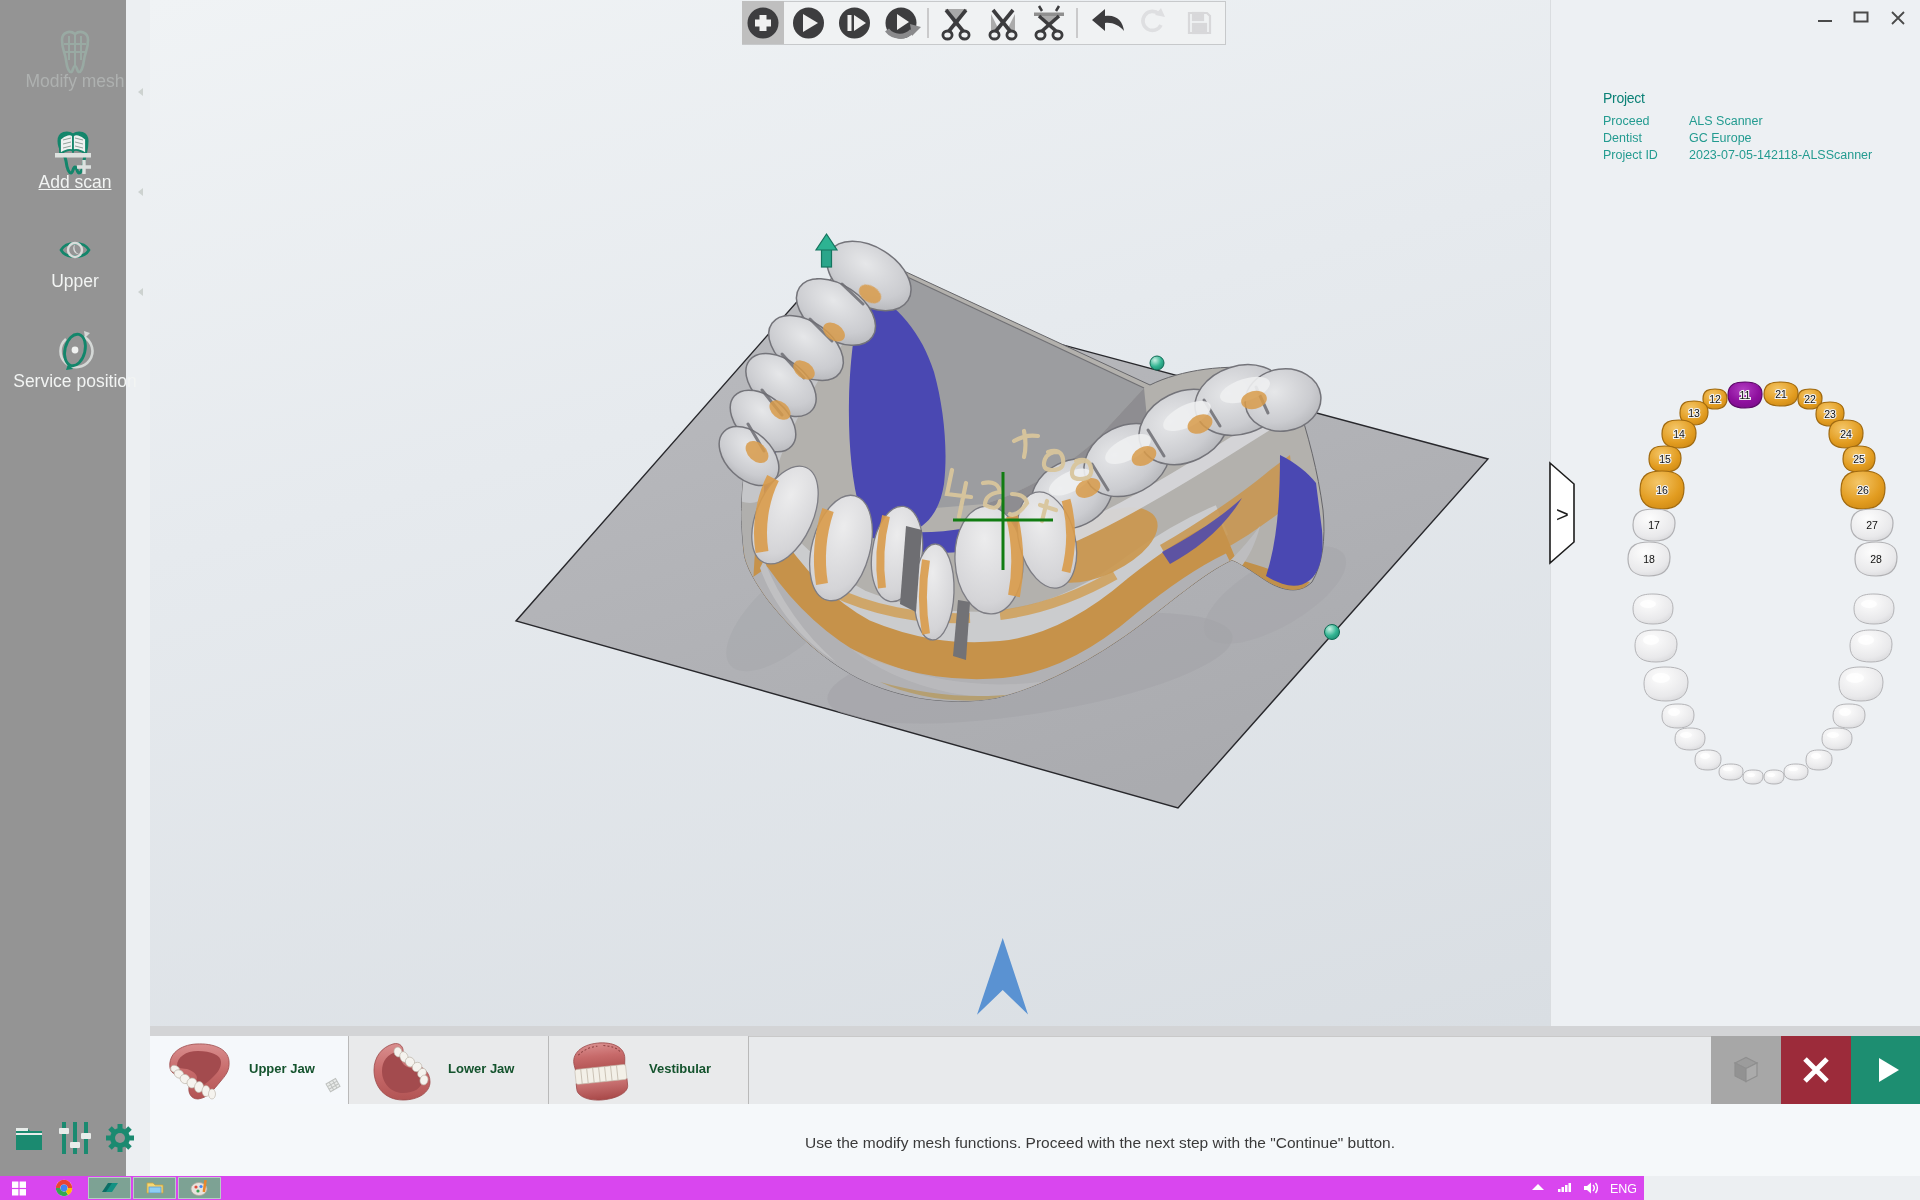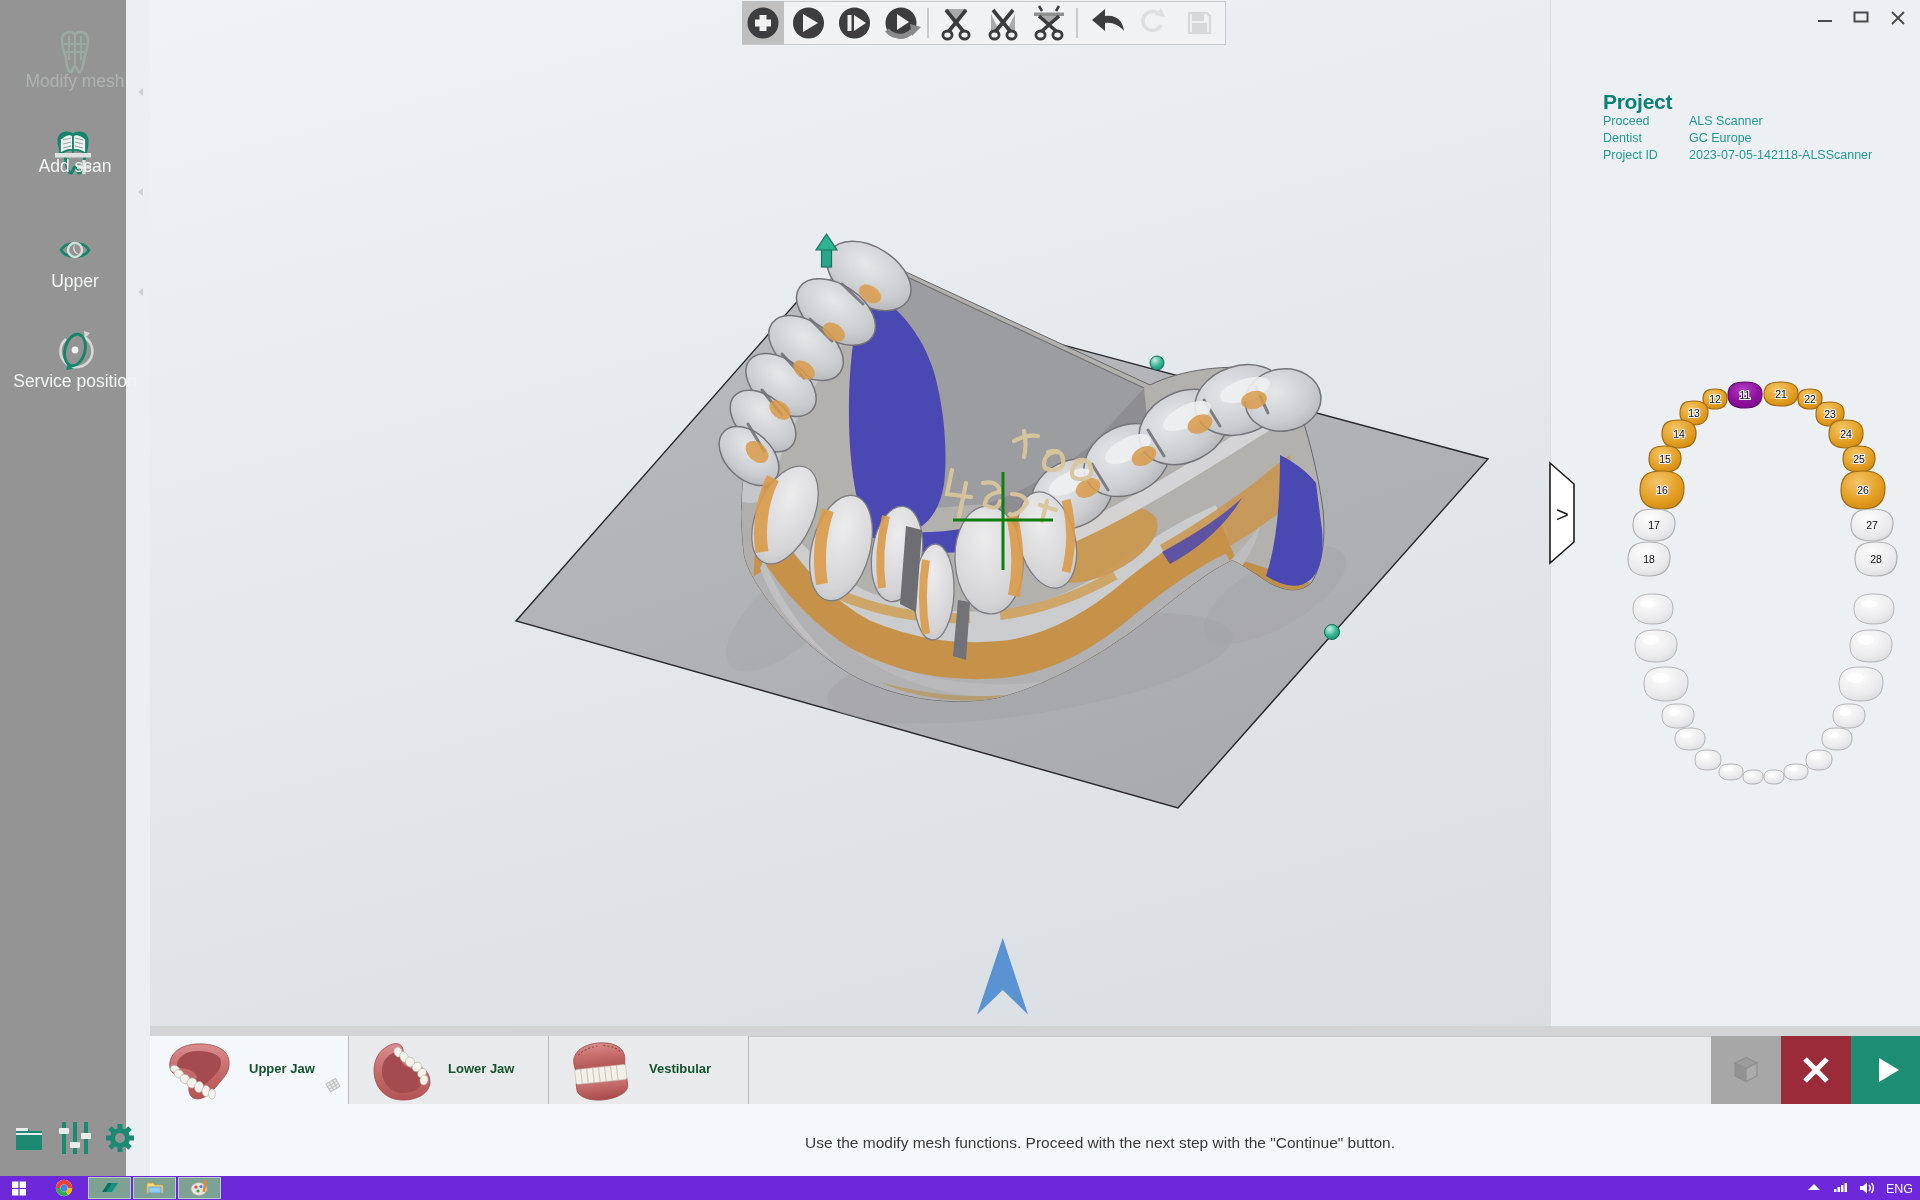--- a/index.html
+++ b/index.html
@@ -6,42 +6,42 @@
     font-family:"Liberation Sans", sans-serif;}
   #app{position:relative;width:1920px;height:1200px;background:#eceff2;}
   
   #viewport{position:absolute;left:150px;top:0;width:1400px;height:1026px;
     background:linear-gradient(165deg,#f0f3f5 0%,#e6eaee 40%,#d9dee3 100%);}
   #vpbottom{position:absolute;left:150px;top:1026px;width:1770px;height:10px;background:#d3d4d6;}
   
   #rpanel{position:absolute;left:1550px;top:0;width:370px;height:1026px;
     background:#edf0f3;border-left:1px solid #dadde0;}
   #proj{position:absolute;left:1603px;top:88px;color:#0e837a;}
-  #proj h1{margin:0;font-size:21px;font-weight:bold;color:#0b8176;letter-spacing:-0.3px;}
+  #proj h1{margin:0;font-size:14px;font-weight:normal;color:#0b8176;letter-spacing:-0.3px;}
   .prow{position:absolute;font-size:12.5px;color:#239b90;white-space:nowrap;}
   
   #sidebar{position:absolute;left:0;top:0;width:126px;height:1176px;background:#949494;}
   .sbtxt{position:absolute;width:150px;text-align:center;font-size:17.5px;color:#f2f4f3;}
   .sbarrow{position:absolute;left:138px;width:0;height:0;border-top:4px solid transparent;
     border-bottom:4px solid transparent;border-right:5px solid #cdd2d0;}
   
   #toolbar{position:absolute;left:742px;top:1px;width:484px;height:44px;
     background:#f0f2f3;border:1px solid #c7c9cb;box-sizing:border-box;}
   
   #tabbar{position:absolute;left:150px;top:1036px;width:1770px;height:68px;background:#e8eaec;border-top:1px solid #c9c9c9;box-sizing:border-box;}
   .tab{position:absolute;top:1036px;height:68px;box-sizing:border-box;}
   .tabtxt{font-size:13px;font-weight:bold;color:#14532d;}
   #btnCube{position:absolute;left:1711px;top:1036px;width:70px;height:68px;background:#a7a7a7;}
   #btnX{position:absolute;left:1781px;top:1036px;width:70px;height:68px;background:#9c2b3a;}
   #btnGo{position:absolute;left:1851px;top:1036px;width:69px;height:68px;background:#1d8e71;}
   
   #status{position:absolute;left:150px;top:1104px;width:1900px;height:72px;background:#f5f8fa;}
   #status div{position:absolute;width:100%;top:30px;text-align:center;font-size:15.5px;color:#3a3a3a;}
   
-  #taskbar{position:absolute;left:0;top:1176px;width:1920px;height:24px;background:#6d28d9;}
+  #taskbar{position:absolute;left:0;top:1176px;width:1644px;height:24px;background:#d946ef;}
   .tbtn{position:absolute;top:1px;width:43px;height:22px;background:#7da294;border:1px solid #b6cdc4;box-sizing:border-box;}
   #tright{position:absolute;right:8px;top:0;height:24px;color:#fff;font-size:12px;line-height:24px;}
 </style>
 </head>
 <body>
 <div id="app">
   <div id="viewport"></div>
   <div id="vpbottom"></div>
   <div id="rpanel"></div>
 
@@ -388,21 +388,21 @@
         <g stroke="#1b8a70" stroke-width="5">
           <line x1="120" y1="1124" x2="120" y2="1152"></line>
           <line x1="106" y1="1138" x2="134" y2="1138"></line>
           <line x1="110" y1="1128" x2="130" y2="1148"></line>
           <line x1="130" y1="1128" x2="110" y2="1148"></line>
         </g>
         <circle cx="120" cy="1138" r="5" fill="#949494"></circle>
       </g>
     </svg>
     <div class="sbtxt" style="top:71px;color:#aeb1b0;">Modify mesh</div>
-    <div class="sbtxt" style="top:156px;">Add scan</div>
+    <div class="sbtxt" style="top:172px;text-decoration:underline;">Add scan</div>
     <div class="sbtxt" style="top:271px;">Upper</div>
     <div class="sbtxt" style="top:371px;">Service position</div>
     <div class="sbarrow" style="top:88px;"></div>
     <div class="sbarrow" style="top:188px;"></div>
     <div class="sbarrow" style="top:288px;"></div>
   </div>
 
   <div id="toolbar"></div>
   <svg id="tbicons" width="500" height="48" viewBox="740 0 500 48" style="position:absolute;left:740px;top:0;">
       <rect x="742" y="1" width="42" height="43" fill="#bfbfbf"></rect>

